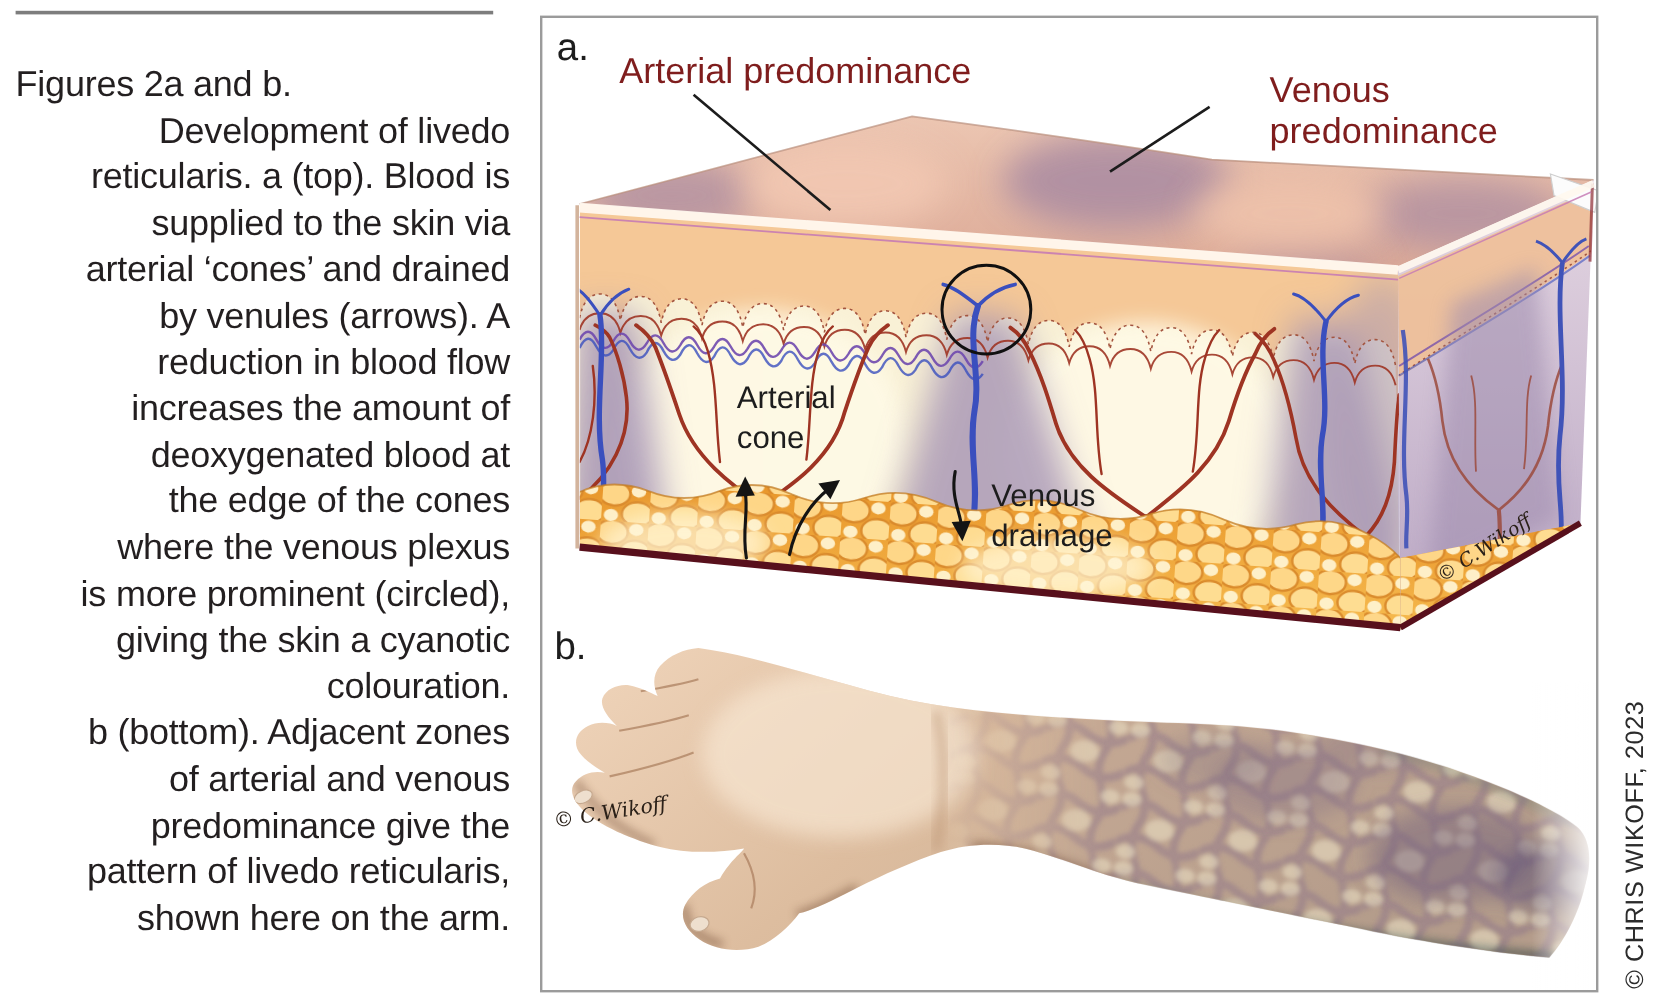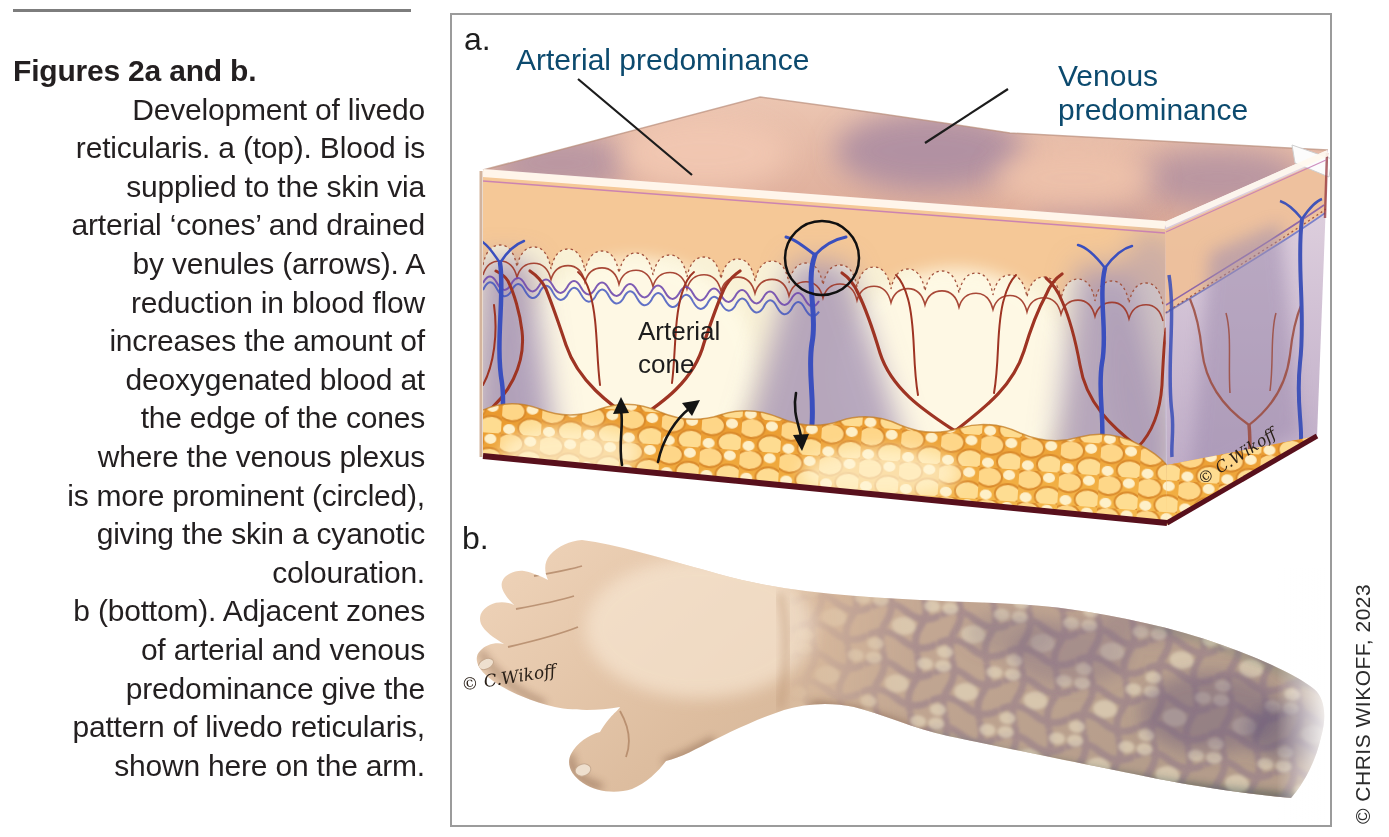--- a/index.html
+++ b/index.html
@@ -2,34 +2,34 @@
 <html><head>
 <meta charset="utf-8">
 <style>
   html,body{margin:0;padding:0;background:#fff;}
   #page{position:relative;width:1389px;height:837px;background:#fff;overflow:hidden;
         font-family:"Liberation Sans", sans-serif;color:#1f1f1f;}
   
   #caption-rule{position:absolute;left:13px;top:9px;width:398px;height:3px;background:#7d7d7d;}
   #figure-caption{position:absolute;left:13px;top:52px;width:412px;
      font-size:30px;line-height:38.6px;letter-spacing:-0.2px;color:#231f20;}
-  #caption-heading{font-weight:bold;}
+  #caption-heading{font-weight:normal;}
   #caption-body{white-space:pre-line;text-align:right;}
   
   #figure-panel{position:absolute;left:450px;top:13px;width:882px;height:814px;
      border:2px solid #9b9b9b;box-sizing:border-box;background:#ffffff;}
   #figure-svg{position:absolute;left:0;top:0;width:878px;height:810px;}
   .panel-letter{position:absolute;font-size:32px;color:#1d1d1d;}
   #panel-a-label{left:12px;top:6px;}
   #panel-b-label{left:10px;top:505px;}
-  .annot{position:absolute;font-size:30px;color:#0c4a6e;white-space:pre-line;}
+  .annot{position:absolute;font-size:30px;color:#7f1d1d;white-space:pre-line;}
   .annot-small{position:absolute;font-size:26px;line-height:33px;color:#1d1d1d;white-space:pre-line;}
   #annot-arterial-pred{left:64px;top:28px;}
   #annot-venous-pred{left:563px;top:44px;margin-left:43px;}
-  #annot-arterial-cone{left:162px;top:300px;margin-left:24px;}
+  #annot-arterial-cone{left:162px;top:300px;}
   #annot-venous-drainage{left:374px;top:382px;}
   .signature{position:absolute;font-family:"DejaVu Serif", serif;font-style:italic;
      font-size:16px;color:#2a2018;white-space:nowrap;}
   #signature-a{left:742px;top:458px;transform:rotate(-33deg);transform-origin:0 0;}
   #signature-b{left:8px;top:660px;transform:rotate(-9deg);transform-origin:0 0;font-size:17px;}
   #credit-vertical{position:absolute;left:1351px;top:824px;transform:rotate(-90deg);
      transform-origin:0 0;font-size:21px;letter-spacing:0.5px;color:#2b2b2b;white-space:nowrap;}
 </style>
 </head>
 <body>
@@ -303,19 +303,21 @@
       </g>
     </svg>
 
     <div id="panel-a-label" class="panel-letter">a.</div>
     <div id="panel-b-label" class="panel-letter">b.</div>
 
     <div id="annot-arterial-pred" class="annot">Arterial predominance</div>
     <div id="annot-venous-pred" class="annot">Venous predominance</div>
     <div id="annot-arterial-cone" class="annot-small">Arterial
 cone</div>
+    <div id="annot-venous-drainage" class="annot-small">Venous
+drainage</div>
 
     <div id="signature-a" class="signature">© C.Wikoff</div>
     <div id="signature-b" class="signature">© C.Wikoff</div>
   </div>
 
   <div id="credit-vertical">© CHRIS WIKOFF, 2023</div>
 </div>
 
 </body></html>

